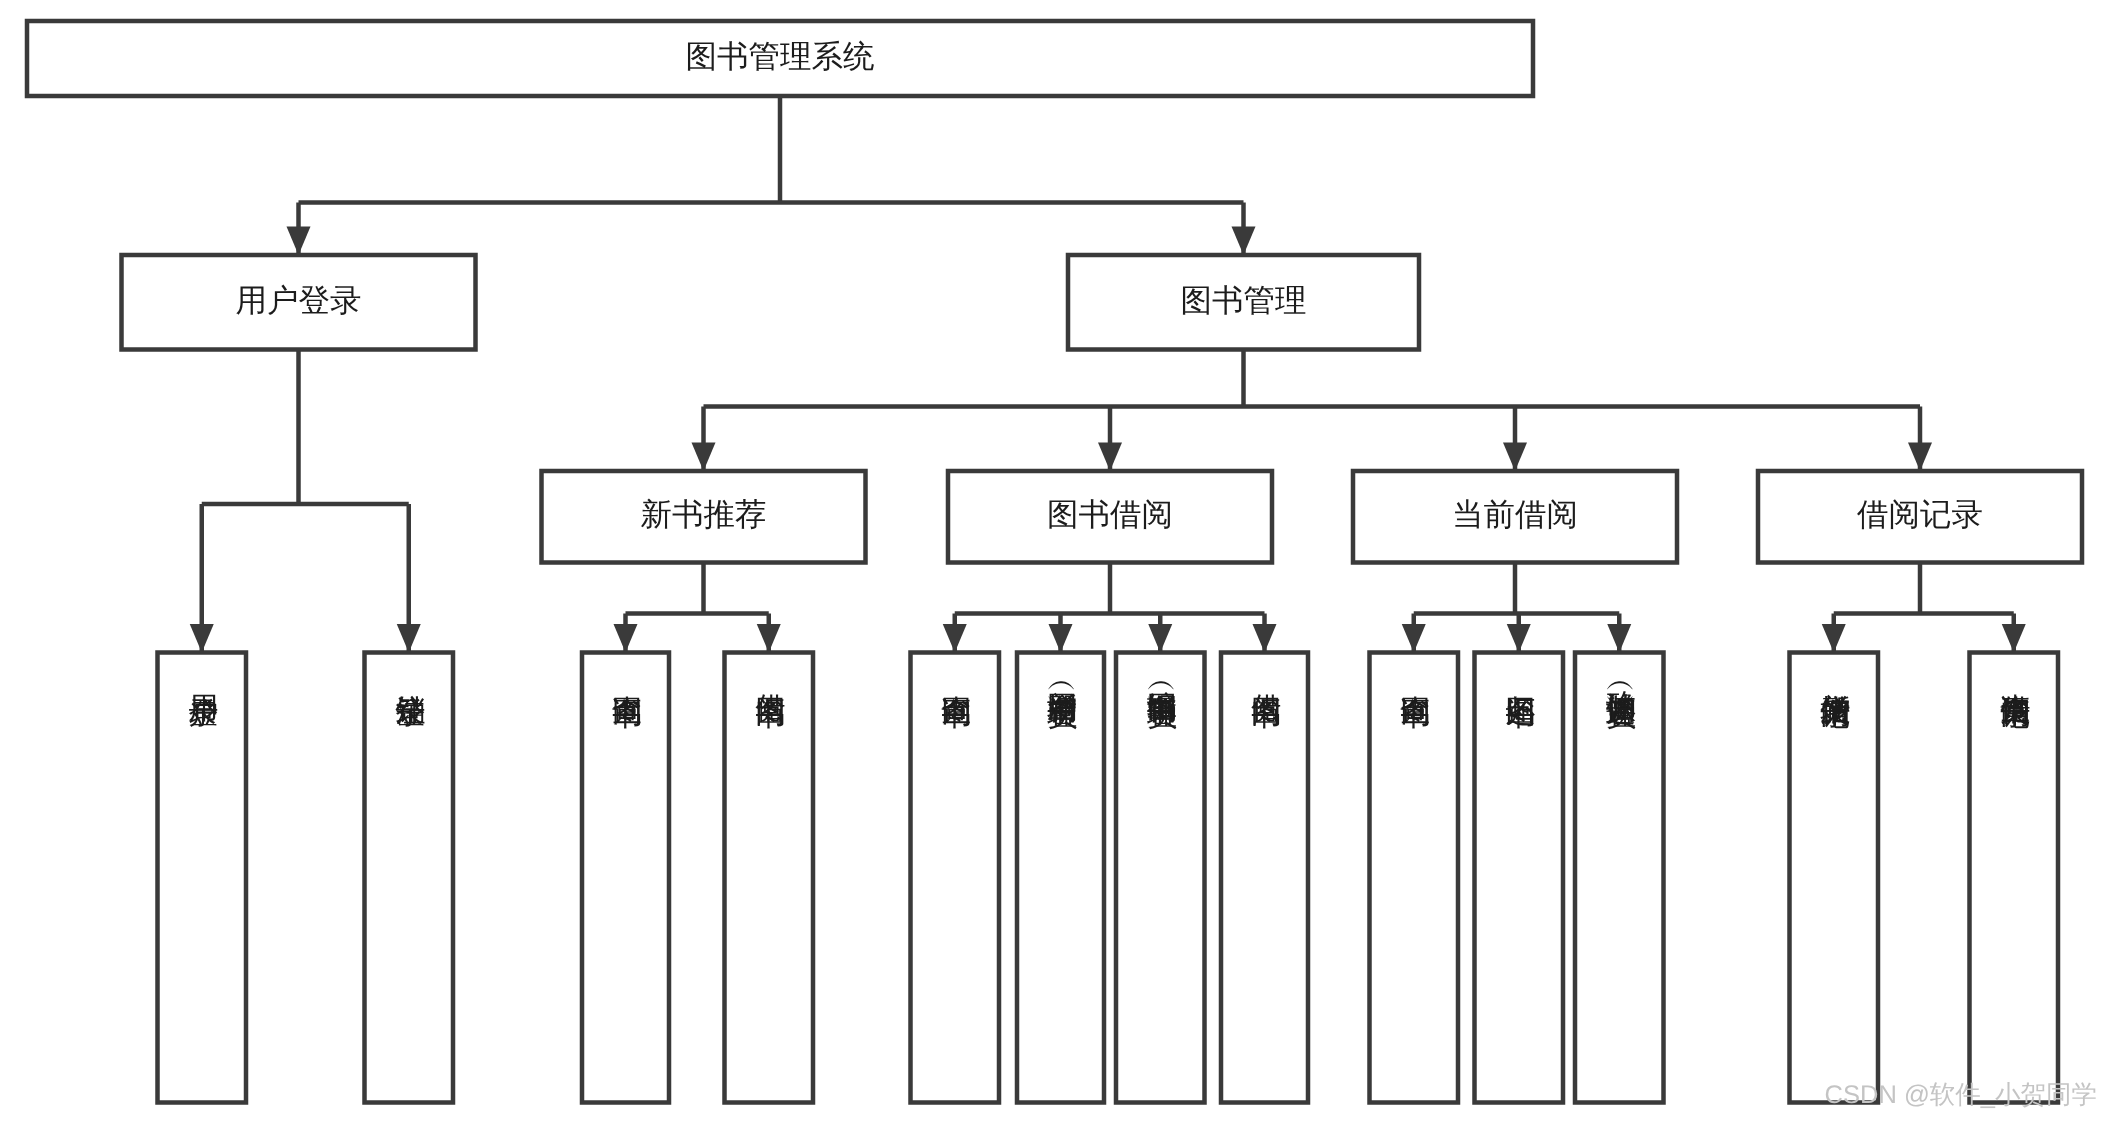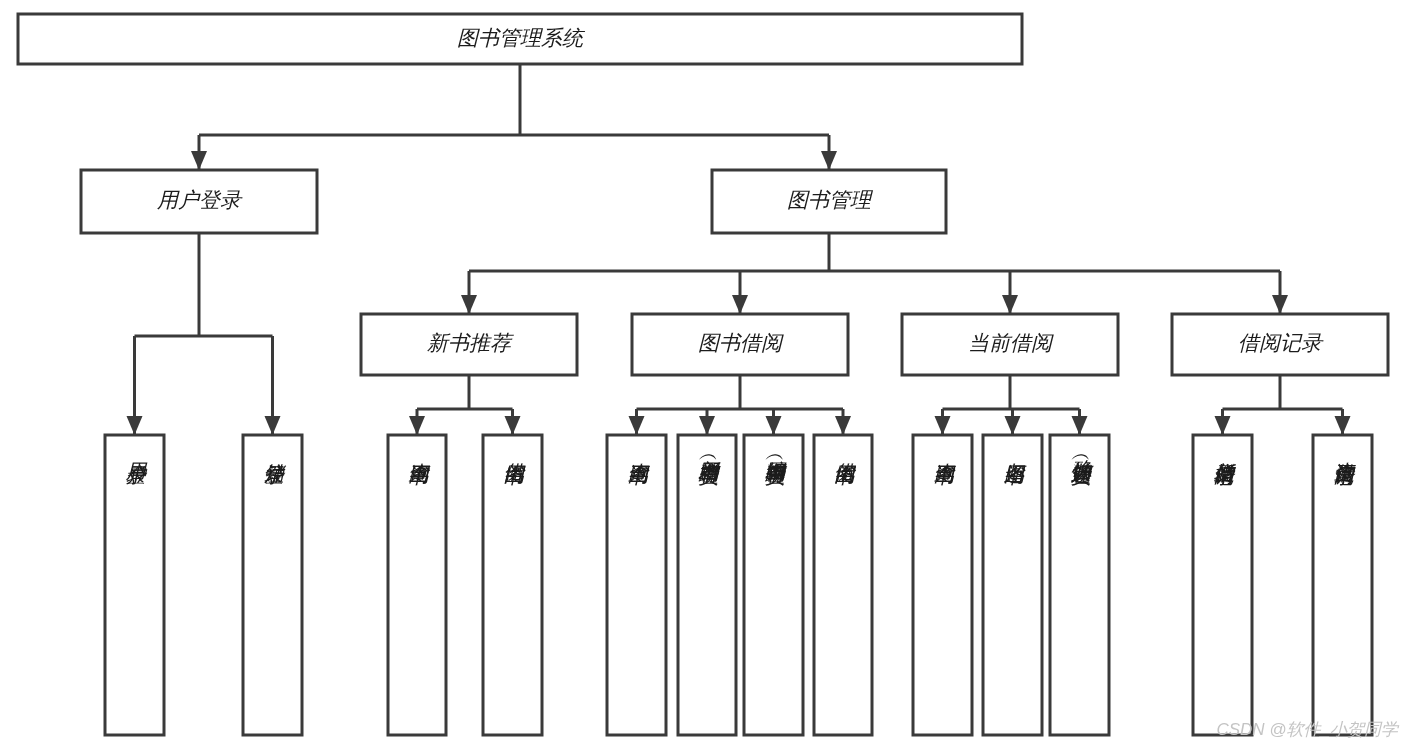--- a/index.html
+++ b/index.html
@@ -12,21 +12,20 @@
     width: 1405px;
     height: 747px;
     font-family: "Liberation Sans", "DejaVu Sans", sans-serif;
     overflow: hidden;
     position: relative;
   }
   #diagram-root {
     position: relative;
     width: 1405px;
     height: 747px;
-    font-style: italic;
   }
   svg.diagram-canvas {
     position: absolute;
     top: 0;
     left: 0;
     width: 1405px;
     height: 747px;
     display: block;
   }
   .node-box {

